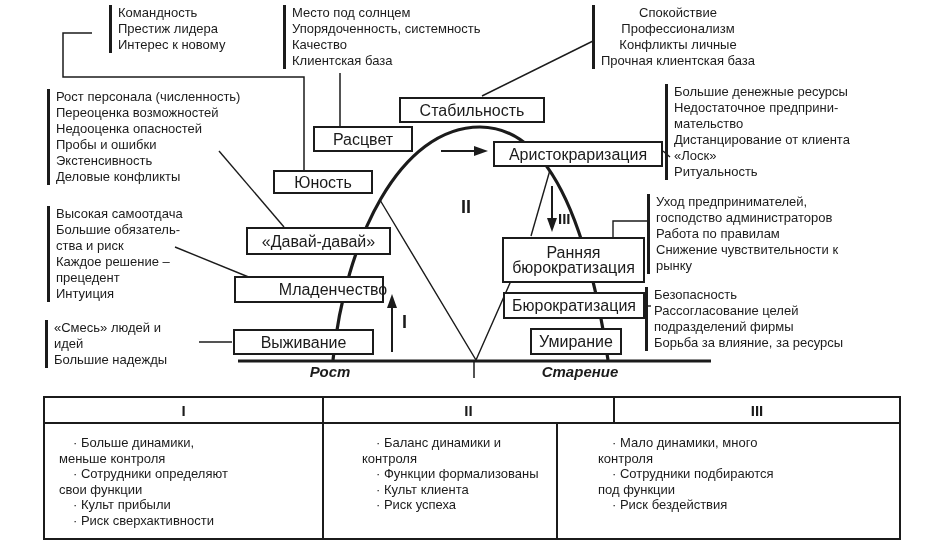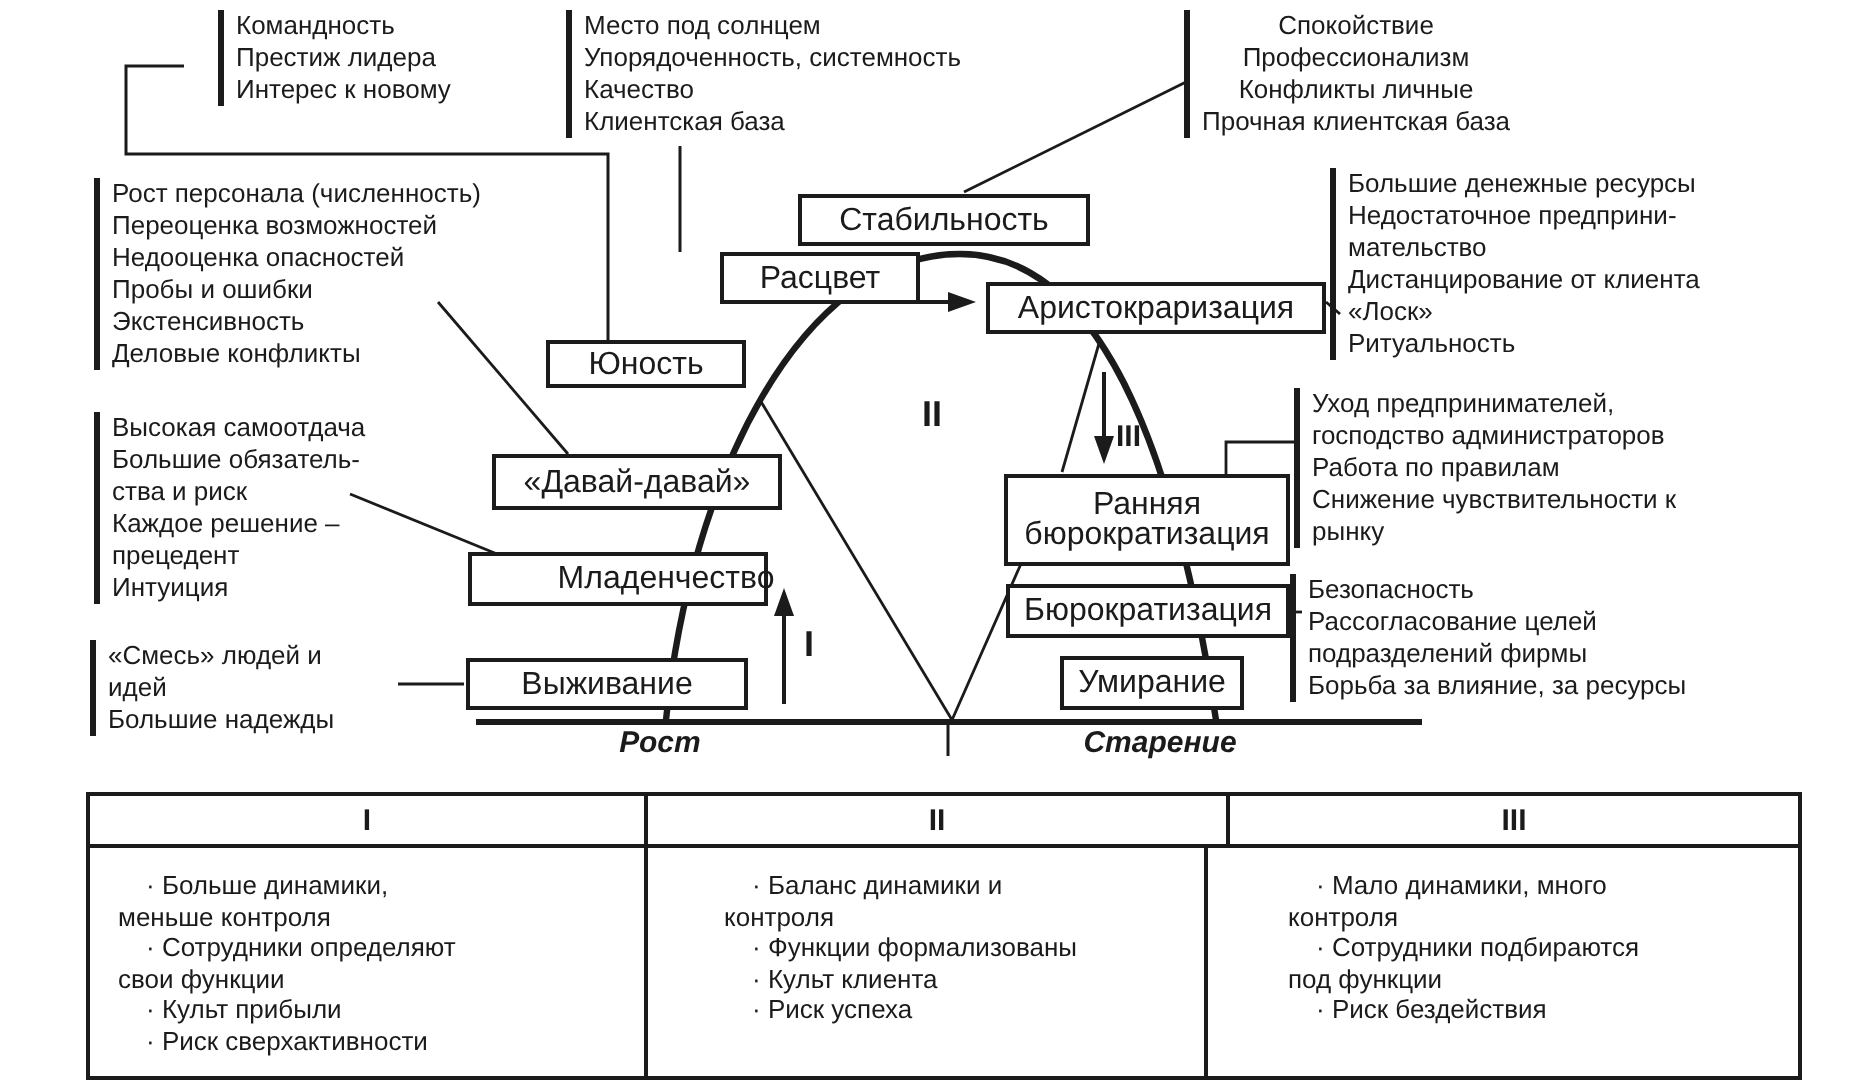--- a/index.html
+++ b/index.html
@@ -31,21 +31,21 @@
   .lc-th{
     display:flex;align-items:center;justify-content:center;
     font-weight:bold;font-size:15px;box-sizing:border-box;
   }
   .lc-th.c1{width:279px;border-right:2px solid #1b1b1b;}
   .lc-th.c2{width:291px;border-right:2px solid #1b1b1b;}
   .lc-th.c3{flex:1;}
   .lc-tbody{display:flex;flex:1;}
   .lc-td{box-sizing:border-box;padding-top:11px;}
   .lc-td.c1{width:279px;border-right:2px solid #1b1b1b;padding-left:14px;}
-  .lc-td.c2{width:280px;border-right:2px solid #1b1b1b;padding-left:38px;}
+  .lc-td.c2{width:234px;border-right:2px solid #1b1b1b;padding-left:38px;}
   .lc-td.c3{flex:1;padding-left:40px;}
   .lc-td .cell-item{font-size:13px;line-height:15.5px;text-indent:14px;}
   .lc-td.c1 .cell-item{width:178px;}
   .lc-td.c2 .cell-item{width:185px;}
   .lc-td.c3 .cell-item{width:185px;}
 </style>
 </head>
 <body>
 
 <div class="canvas">
@@ -134,21 +134,21 @@
       <div class="line">Безопасность</div>
       <div class="line">Рассогласование целей</div>
       <div class="line">подразделений фирмы</div>
       <div class="line">Борьба за влияние, за ресурсы</div>
     </div>
 
   <div class="stage-box" style="left:233px;top:329px;width:141px;height:26px;">Выживание</div>
   <div class="stage-box" style="left:234px;top:276px;width:150px;height:27px;padding-left:48px;">Младенчество</div>
   <div class="stage-box" style="left:246px;top:227px;width:145px;height:28px;">«Давай-давай»</div>
   <div class="stage-box" style="left:273px;top:170px;width:100px;height:24px;">Юность</div>
-  <div class="stage-box" style="left:313px;top:126px;width:100px;height:26px;margin-left:47px;">Расцвет</div>
+  <div class="stage-box" style="left:313px;top:126px;width:100px;height:26px;">Расцвет</div>
   <div class="stage-box" style="left:399px;top:97px;width:146px;height:26px;">Стабильность</div>
   <div class="stage-box" style="left:493px;top:141px;width:170px;height:26px;">Аристокраризация</div>
   <div class="stage-box" style="left:502px;top:237px;width:143px;height:46px;">Ранняя бюрократизация</div>
   <div class="stage-box" style="left:503px;top:292px;width:142px;height:27px;">Бюрократизация</div>
   <div class="stage-box" style="left:530px;top:328px;width:92px;height:27px;">Умирание</div>
 
   <div class="numeral" style="left:402px;top:312px;font-size:18px;">I</div>
   <div class="numeral" style="left:461px;top:197px;font-size:18px;">II</div>
   <div class="numeral" style="left:558px;top:210px;font-size:15px;">III</div>
 

